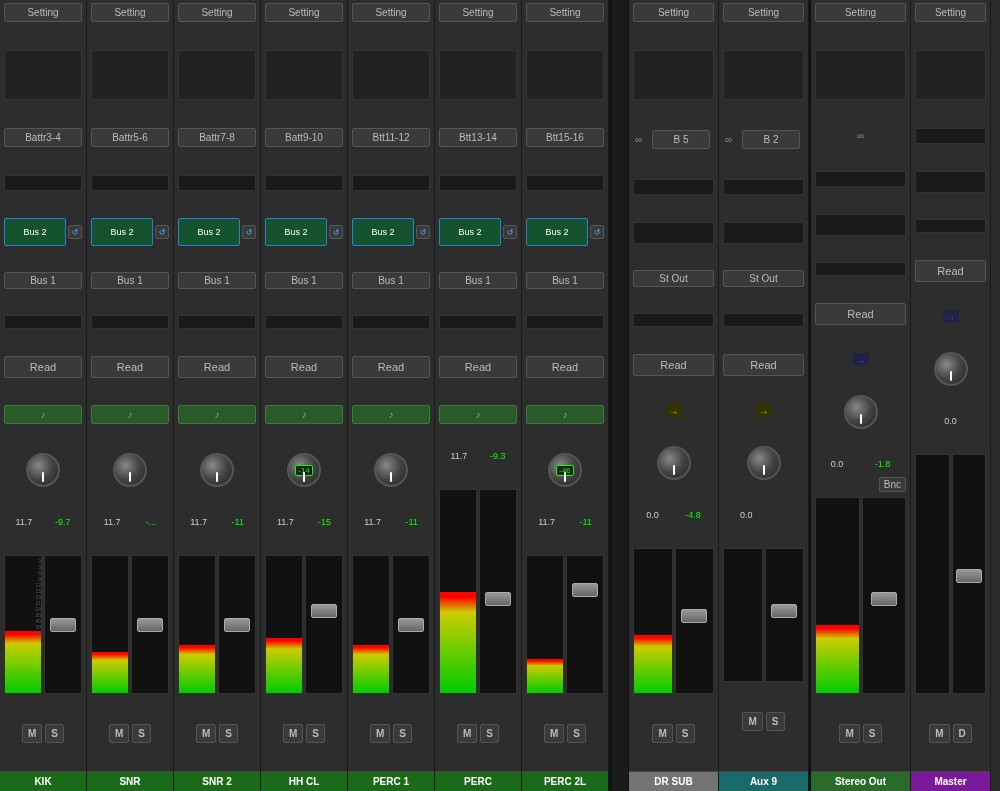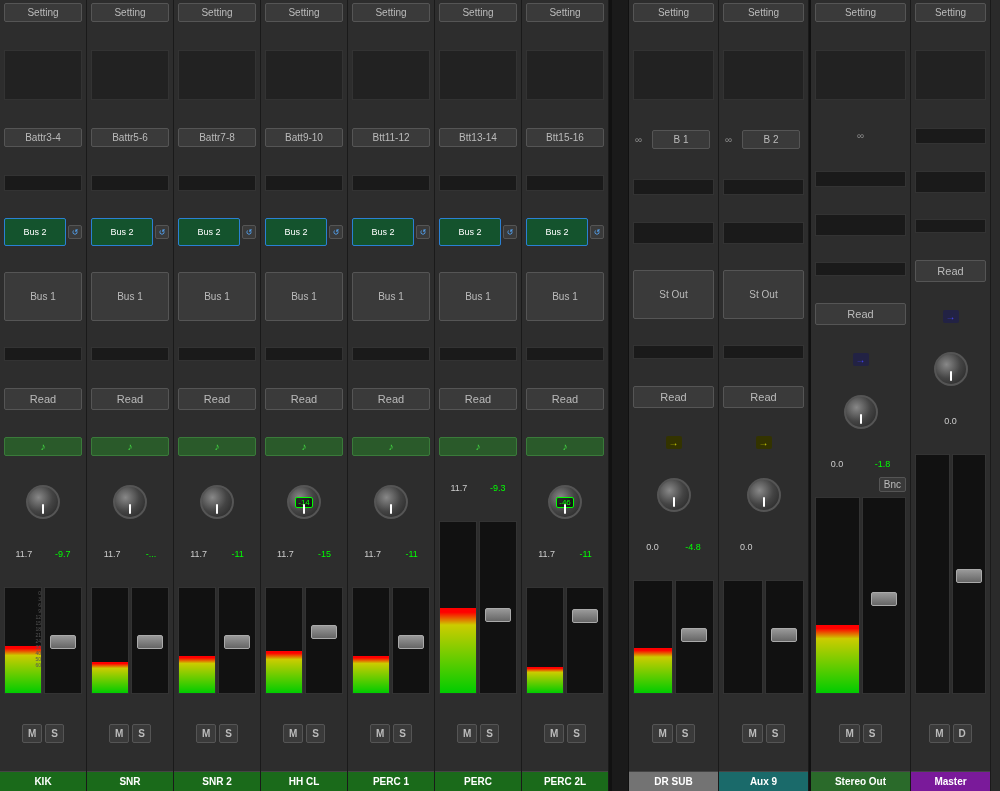--- a/index.html
+++ b/index.html
@@ -106,21 +106,21 @@
       font-size: 8px;
       color: #5af;
       flex-shrink: 0;
     }
 
     .output-btn {
       background: #3a3a3a;
       border: 1px solid #555;
       color: #bbb;
       text-align: center;
-      padding: 18px 0;
+      padding: 2px 0;
       font-size: 10px;
       cursor: pointer;
       margin: 1px 4px;
       border-radius: 2px;
     }
 
     .small-display {
       height: 14px;
       background: #1a1a1a;
       margin: 1px 4px;
@@ -614,21 +614,21 @@
 
   <div class="divider-bar"></div>
 
   <div style="display:flex; border-right: 2px solid #111;">
 
     <div class="channel-strip bus">
       <div class="setting-btn">Setting</div>
       <div class="setting-display"></div>
       <div style="display:flex;align-items:center;justify-content:center;gap:4px;margin:2px 4px;">
         <span class="oo-icon">∞</span>
-        <div class="channel-name-btn" style="flex:1;">B 1</div>
+        <div class="channel-name-btn" style="flex:1;">B 5</div>
       </div>
       <div class="input-display"></div>
       <div class="small-display" style="height:22px;"></div>
       <div class="output-btn">St Out</div>
       <div class="small-display"></div>
       <div class="read-btn">Read</div>
       <div style="text-align:center;margin:2px 4px;">
         <span class="arrow-icon yellow">→</span>
       </div>
       <div class="knob-row">
@@ -679,21 +679,21 @@
         <div class="meter-bar" style="position:relative;">
         </div>
         <div class="fader-col" style="position:relative;">
           <div class="fader-thumb" style="top:42%;"></div>
         </div>
       </div>
       <div class="mute-solo-row">
         <div class="mute-btn">M</div>
         <div class="solo-btn">S</div>
       </div>
-      <div class="channel-label" style="background:#1a6a6a;">Aux 9</div>
+      <div class="channel-label" style="background:#1a6a6a;margin-top:12px;">Aux 9</div>
     </div>
 
   </div>
 
   <div style="display:flex;">
 
     <div class="channel-strip" style="width:100px;">
       <div class="setting-btn">Setting</div>
       <div class="setting-display"></div>
       <div style="display:flex;align-items:center;justify-content:center;gap:4px;margin:2px 4px;">

